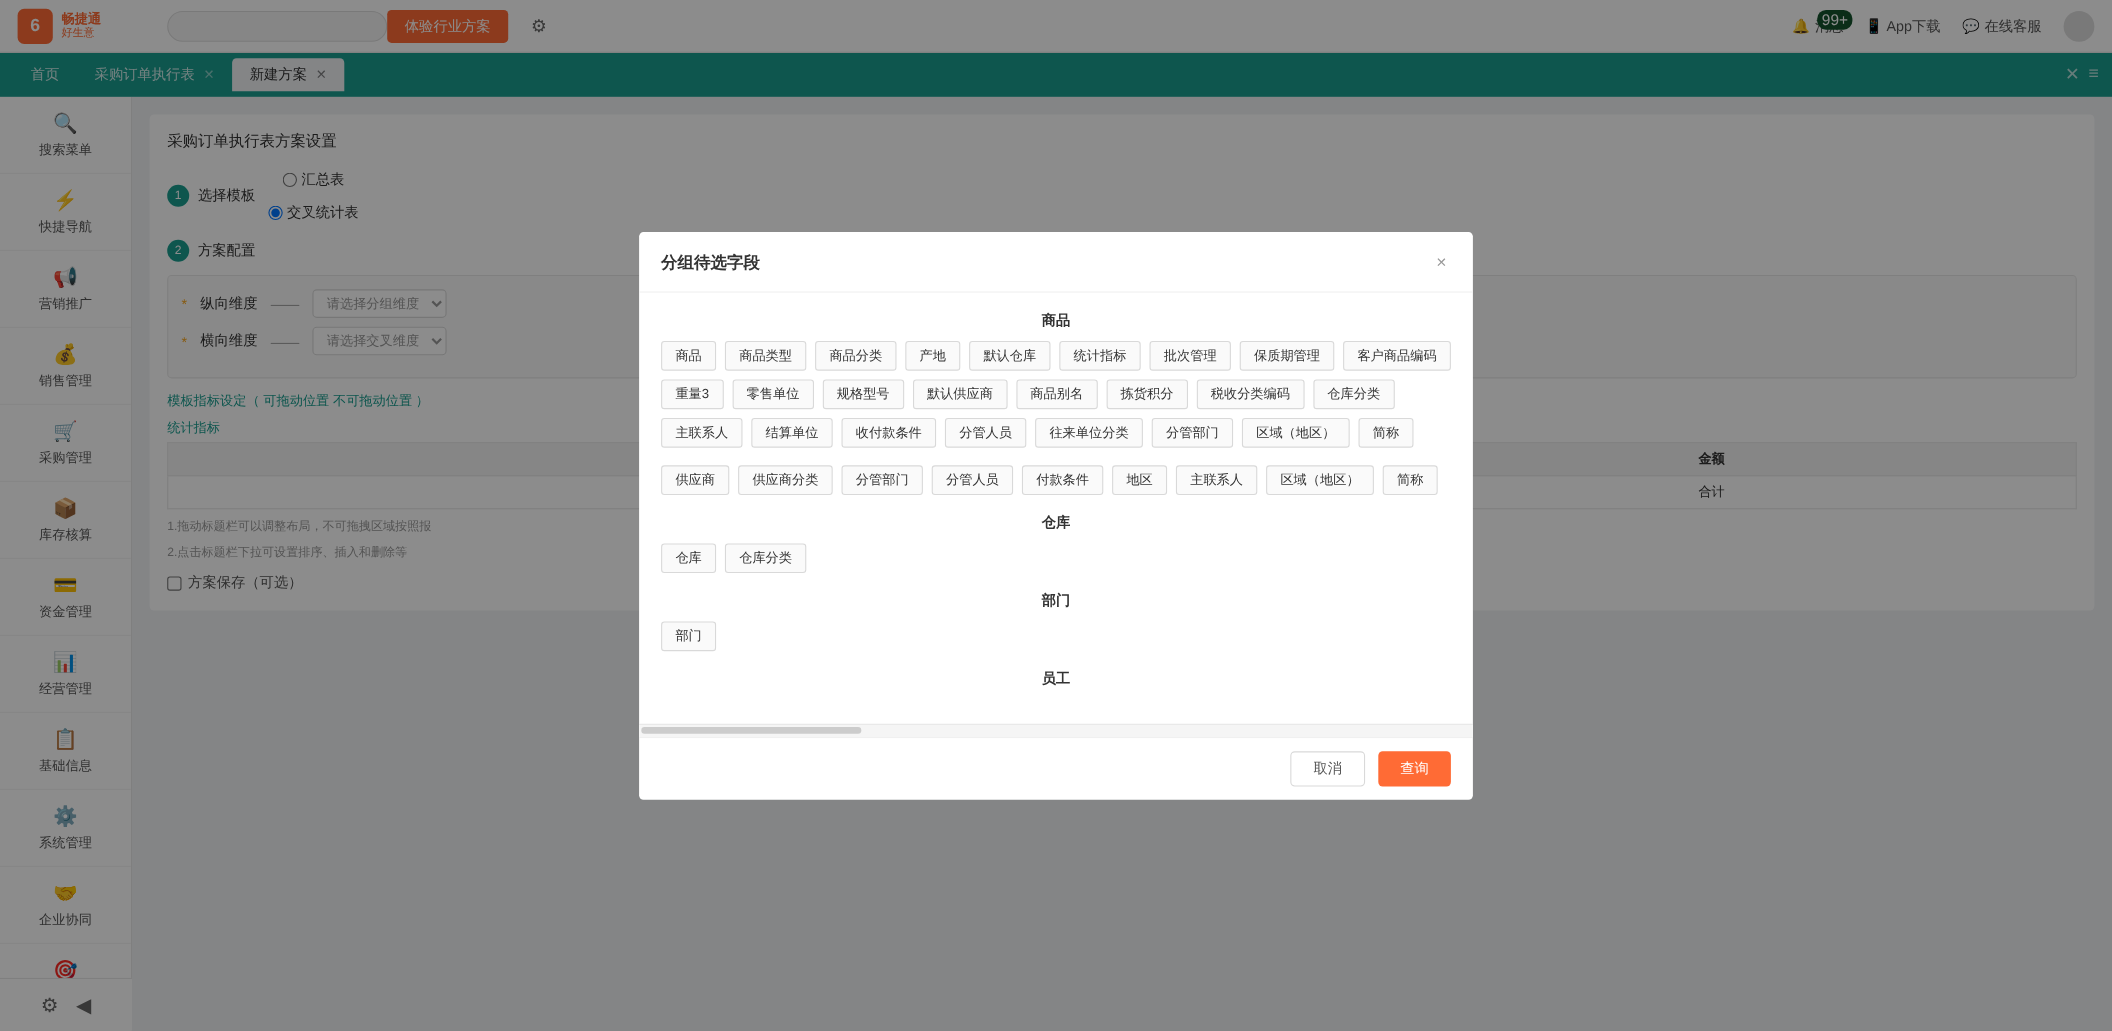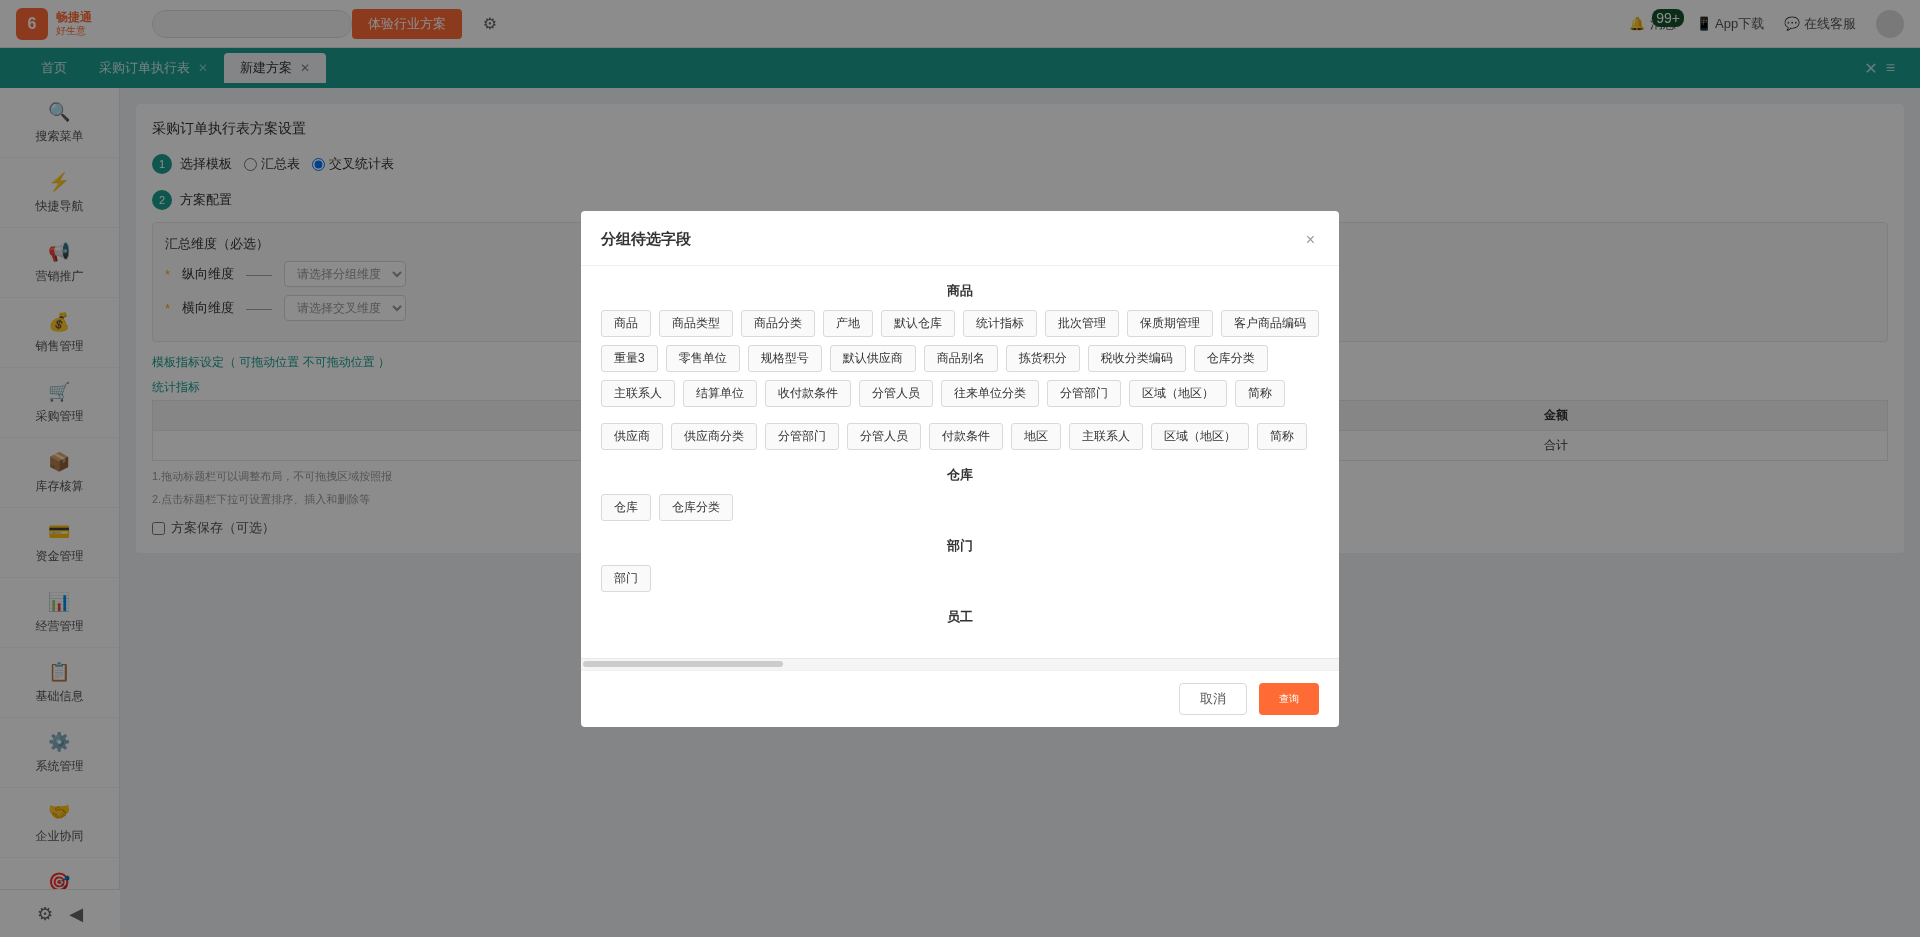--- a/index.html
+++ b/index.html
@@ -77,21 +77,21 @@
       background: #ddd;
       border-radius: 50%;
     }
 
     
     .tab-bar {
       height: 40px;
       background: #1a9d8f;
       display: flex;
       align-items: center;
-      padding: 0 25px;
+      padding: 0 12px;
       position: fixed;
       top: 48px; left: 0; right: 0;
       z-index: 99;
     }
     .tab-item {
       display: flex; align-items: center;
       padding: 6px 16px;
       cursor: pointer;
       color: rgba(255,255,255,0.8);
       font-size: 13px;
@@ -217,21 +217,21 @@
       font-size: 13px;
       color: #555;
     }
     .btn-confirm {
       padding: 6px 20px;
       background: #ff6b35;
       color: #fff;
       border: none;
       border-radius: 4px;
       cursor: pointer;
-      font-size: 10px;
+      font-size: 13px;
     }
 
     
     .field-group { margin-bottom: 16px; }
     .field-group-title {
       font-size: 13px;
       font-weight: 600;
       color: #333;
       margin-bottom: 10px;
     }
@@ -273,21 +273,21 @@
     .step-item { display: flex; align-items: center; gap: 8px; font-size: 13px; color: #333; }
     .step-num {
       width: 20px; height: 20px;
       background: #1a9d8f;
       color: #fff;
       border-radius: 50%;
       display: flex; align-items: center; justify-content: center;
       font-size: 11px;
     }
 
-    .radio-group { display: flex; gap: 12px; align-items: center; }
+    .radio-group { display: flex; gap: 12px; align-items: center; flex-direction: column; }
     .radio-item { display: flex; align-items: center; gap: 4px; font-size: 13px; }
 
     .config-section { background: #fafafa; border: 1px solid #e8e8e8; border-radius: 4px; padding: 12px; margin-bottom: 12px; }
     .config-row { display: flex; align-items: center; gap: 12px; margin-bottom: 8px; font-size: 13px; }
     .config-label { color: #f5a623; font-weight: 500; }
     .config-arrow { color: #999; }
     .config-select {
       border: 1px solid #d9d9d9;
       border-radius: 4px;
       padding: 4px 8px;
@@ -443,23 +443,20 @@
         </div>
       </div>
     </div>
 
     <div style="display:flex;align-items:center;gap:8px;margin-bottom:12px;">
       <div class="step-num">2</div>
       <span>方案配置</span>
     </div>
 
     <div class="config-section">
-      <div class="config-row">
-        <span>汇总维度（必选）</span>
-      </div>
       <div class="config-row">
         <span class="config-label">*</span>
         <span>纵向维度</span>
         <span class="config-arrow">——</span>
         <select class="config-select">
           <option>请选择分组维度</option>
         </select>
       </div>
       <div class="config-row">
         <span class="config-label">*</span>

